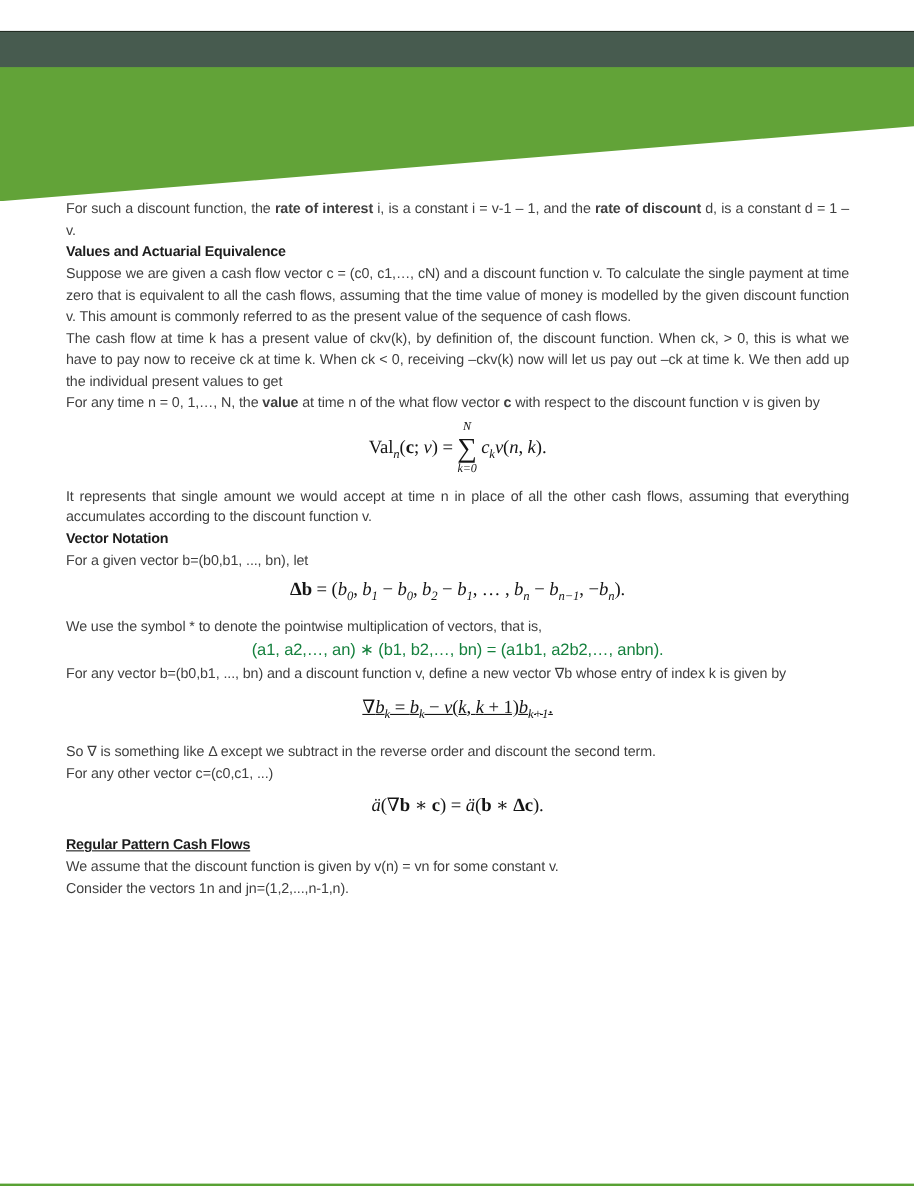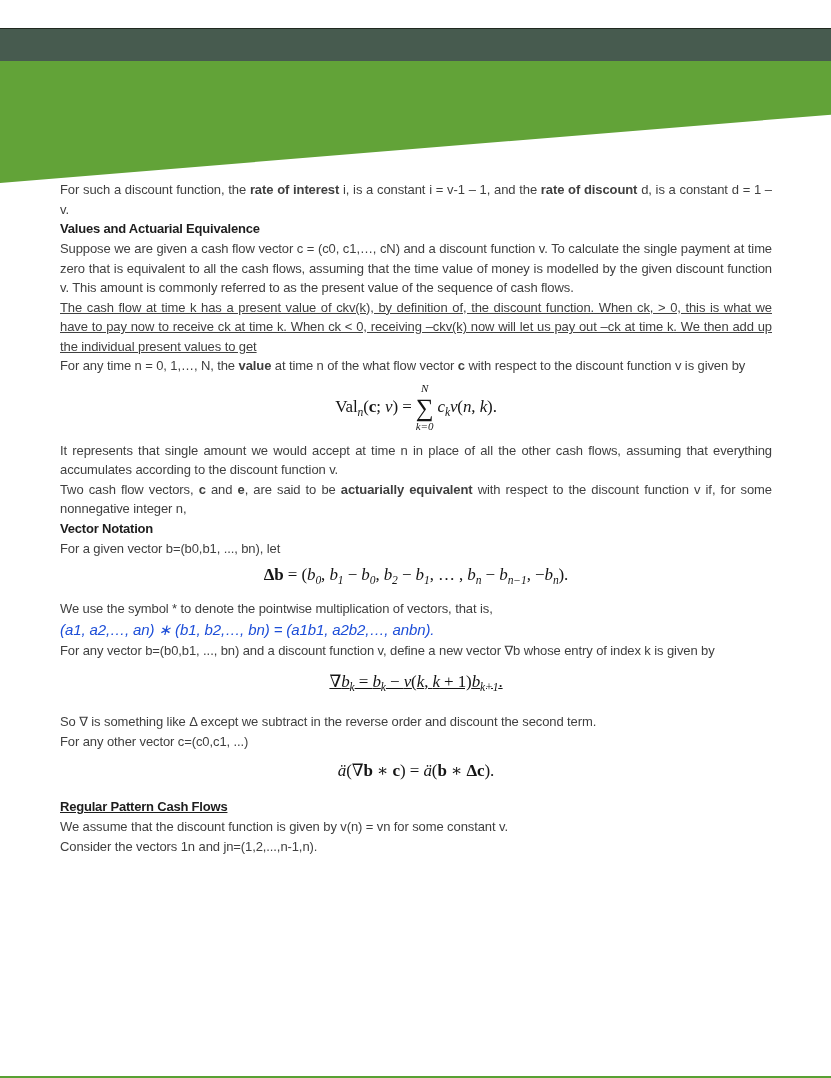--- a/index.html
+++ b/index.html
@@ -21,27 +21,27 @@
   .content p { margin:0; }
   .j { text-align:justify; }
   .heading {
     font-size:13px; line-height:20px; font-weight:bold; color:#1d1d1d;
     letter-spacing:-0.2px; margin:0;
   }
   .h-values  { margin-top:20px; margin-bottom:3px; }
   .h-vector  { margin-top:16px; margin-bottom:1px; }
   .h-regular { margin-bottom:3px;text-decoration:underline; }
 
-  .mt-14 { margin-top:14px;text-decoration:underline; }
+  .mt-14 { margin-top:14px; }
   .mt-19 { margin-top:19px; }
   .mt-20 { margin-top:20px; }
   .mt-4  { margin-top:4px; }
 
   .center-line { text-align:center; }
-  .eq-center { font-size:15px; line-height:22px; color:#1d4ed8; margin-top:10px;font-style:italic; }
+  .eq-center { text-align:center; font-size:15px; line-height:22px; color:#15803d; margin-top:10px; }
 
   .formula {
     font-family:"Liberation Serif","DejaVu Serif",serif;
     font-size:17px; line-height:24px; color:#151515; text-align:center;
   }
   .formula sub { font-size:68%; font-style:italic; line-height:0; }
   .formula .it, .it { font-style:italic; }
   .formula b { font-weight:bold; }
   .f-sum { display:flex; align-items:center; justify-content:center; margin:6px 0 8px 0; }
   .sum { display:inline-flex; flex-direction:column; align-items:center; line-height:1; margin:0 4px; }
@@ -77,21 +77,20 @@
       <span class="sum">
         <span class="sum-top">N</span>
         <span class="sum-sym">∑</span>
         <span class="sum-bot">k=0</span>
       </span>
       <span><span class="it">c</span><sub>k</sub><span class="it">v</span><span>(</span><span class="it">n</span><span>, </span><span class="it">k</span><span>).</span></span>
     </div>
 
     <p class="j">It represents that single amount we would accept at time n in place of all the other cash flows, assuming that everything accumulates according to the discount function v.</p>
 
-    <p class="j"><span>Two cash flow vectors, </span><b>c</b><span> and </span><b>e</b><span>, are said to be </span><b>actuarially equivalent</b><span> with respect to the discount function v if, for some nonnegative integer n,</span></p>
 
 
     <p class="heading h-vector mt-19">Vector Notation</p>
 
     <p>For a given vector b=(b0,b1, ..., bn), let</p>
 
     <div class="formula f-delta"><b>Δb</b><span> = (</span><span class="it">b</span><sub>0</sub><span>, </span><span class="it">b</span><sub>1</sub><span> − </span><span class="it">b</span><sub>0</sub><span>, </span><span class="it">b</span><sub>2</sub><span> − </span><span class="it">b</span><sub>1</sub><span>, … , </span><span class="it">b</span><sub>n</sub><span> − </span><span class="it">b</span><sub>n−1</sub><span>, −</span><span class="it">b</span><sub>n</sub><span>).</span></div>
 
 
     <p class="mt-20">We use the symbol * to denote the pointwise multiplication of vectors, that is,</p>

